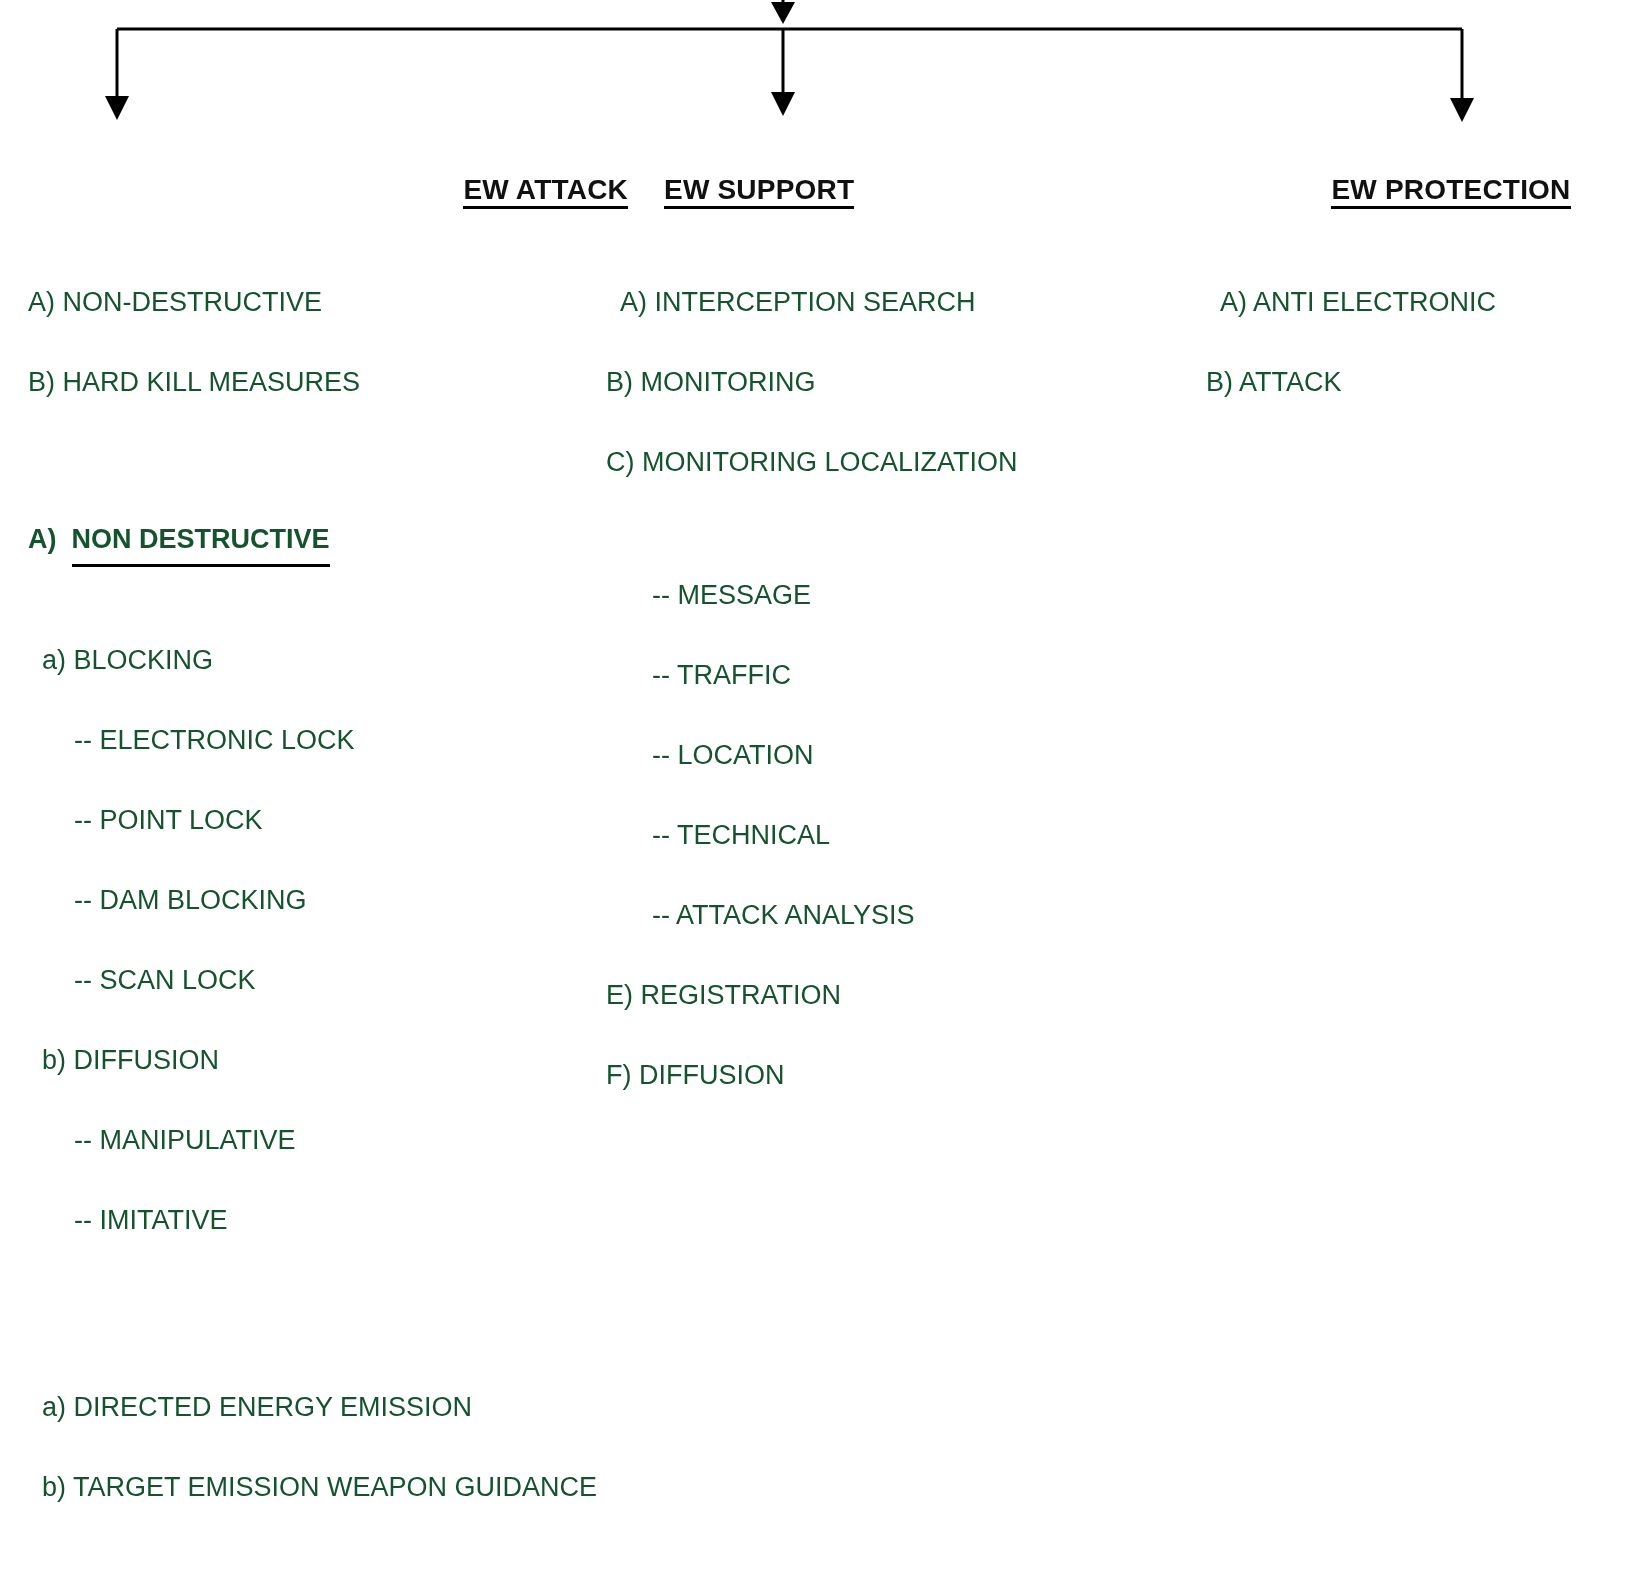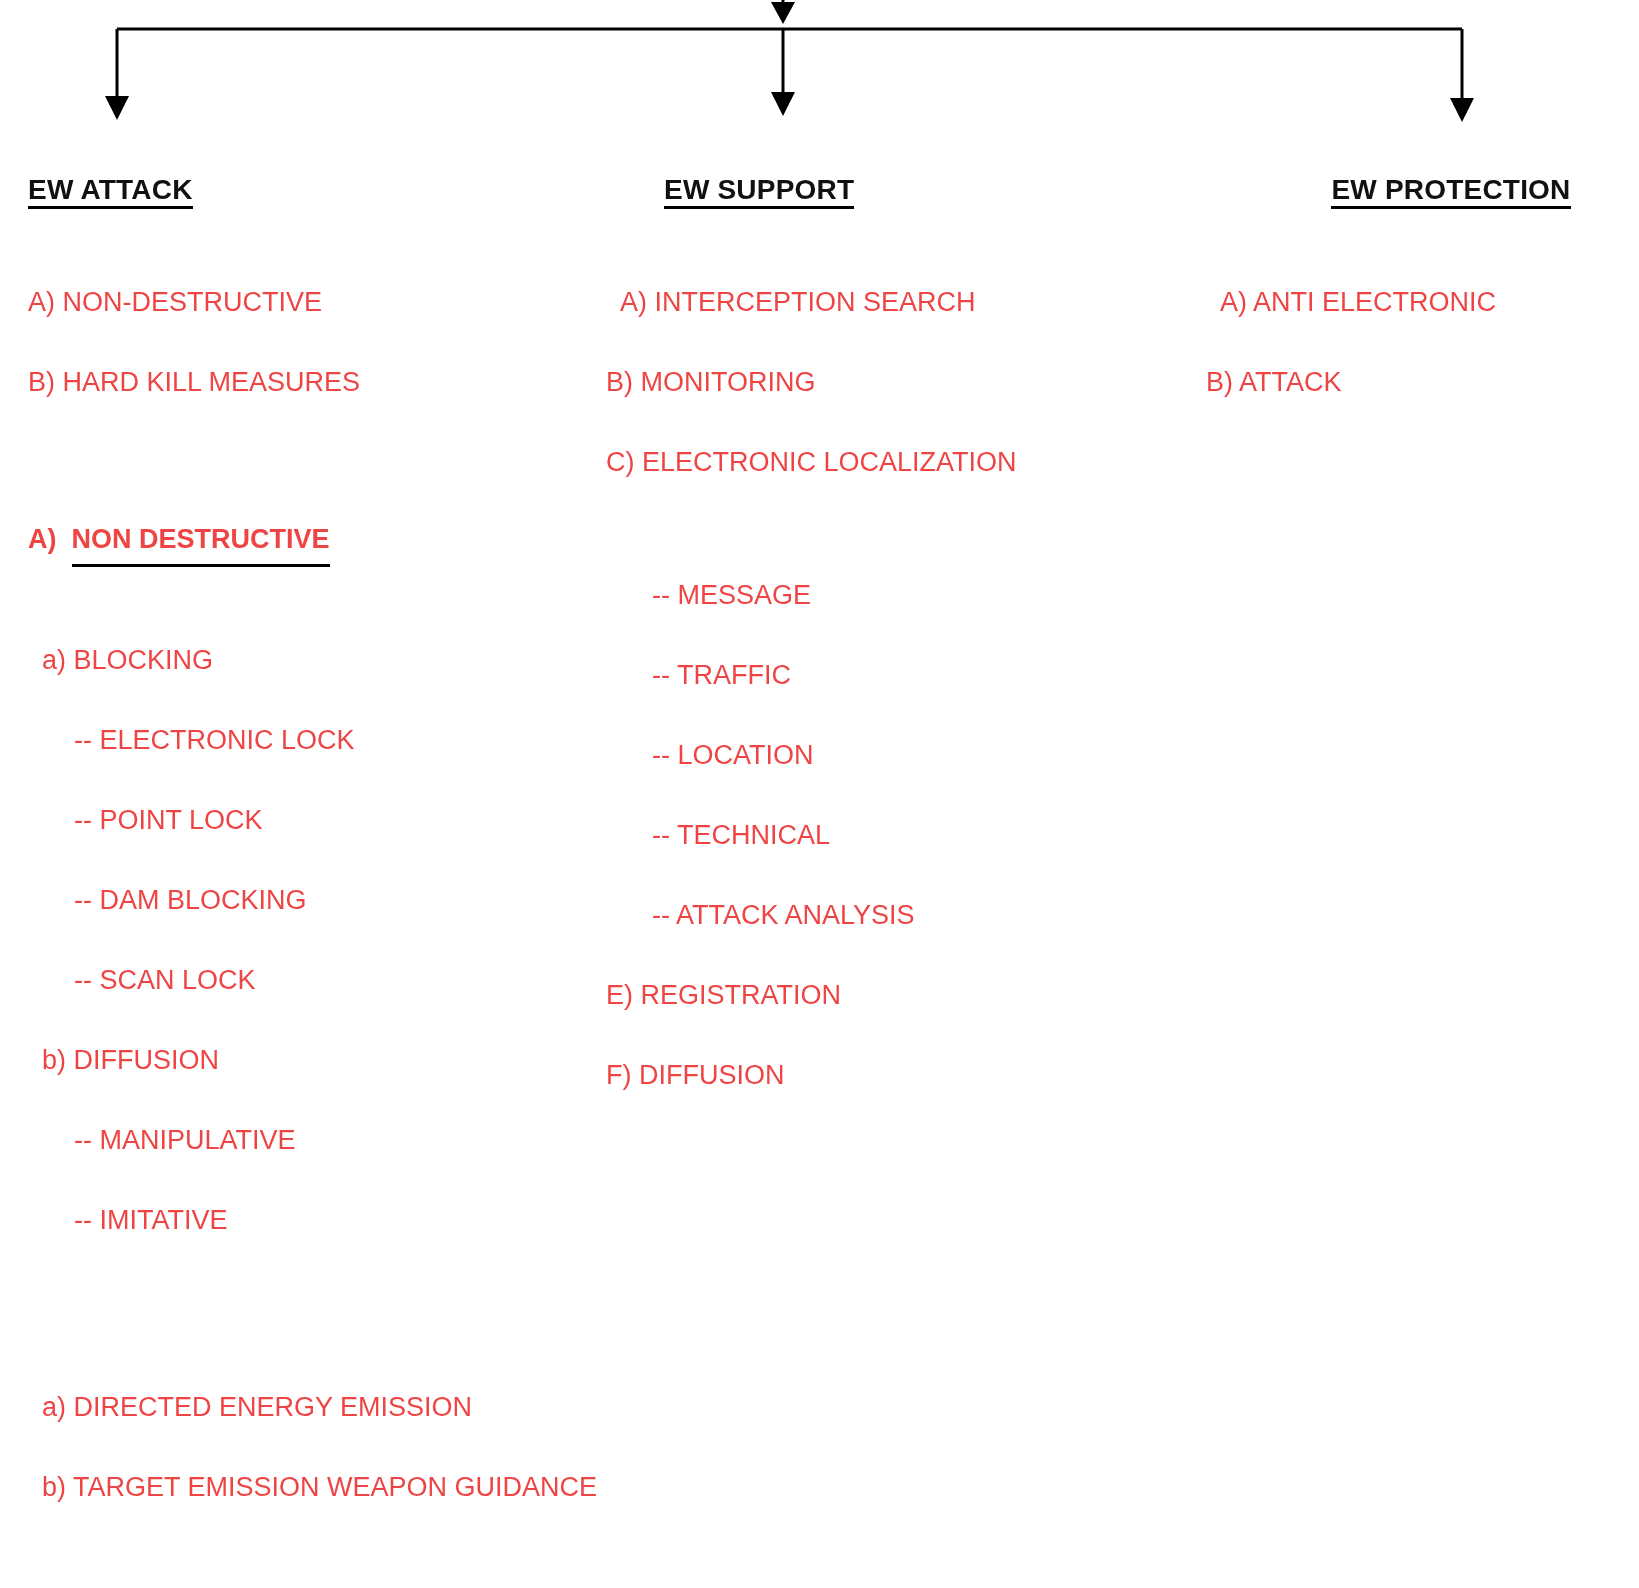--- a/index.html
+++ b/index.html
@@ -45,29 +45,29 @@
     letter-spacing: 0.2px;
     line-height: 1;
     margin: 0 0 0 0;
     white-space: nowrap;
   }
   .col-heading > span {
     border-bottom: 3px solid #000;
     padding-bottom: 2px;
     display: inline-block;
   }
-  #col-attack .col-heading { text-align: left; }
+  #col-attack .col-heading { text-align: right; }
   #col-support .col-heading { text-align: left; padding-left: 58px; }
   #col-protection .col-heading { text-align: center; padding-left: 70px; }
 
   .line {
     font-size: 27px;
     line-height: 1;
     white-space: nowrap;
-    color: #ef4444;
+    color: #14532d;
   }
 
   
   .lvl-0 { margin-left: 0px; }
   .lvl-1 { margin-left: 14px; }
   .lvl-2 { margin-left: 46px; }
 
   .bold { font-weight: bold; }
   .u-text {
     border-bottom: 3px solid #000;
@@ -160,21 +160,21 @@
     <div class="col-heading">
       <span>EW SUPPORT</span>
     </div>
 
     <div class="gap-md"></div>
 
     <div class="line lvl-1">A) INTERCEPTION SEARCH</div>
     <div class="gap-sm"></div>
     <div class="line lvl-0">B) MONITORING</div>
     <div class="gap-sm"></div>
-    <div class="line lvl-0">C) ELECTRONIC LOCALIZATION</div>
+    <div class="line lvl-0">C) MONITORING LOCALIZATION</div>
     <div class="gap-sm"></div>
     <div class="gap-sm"></div>
     <div class="line lvl-2">-- MESSAGE</div>
     <div class="gap-sm"></div>
     <div class="line lvl-2">-- TRAFFIC</div>
     <div class="gap-sm"></div>
     <div class="line lvl-2">-- LOCATION</div>
     <div class="gap-sm"></div>
     <div class="line lvl-2">-- TECHNICAL</div>
     <div class="gap-sm"></div>

